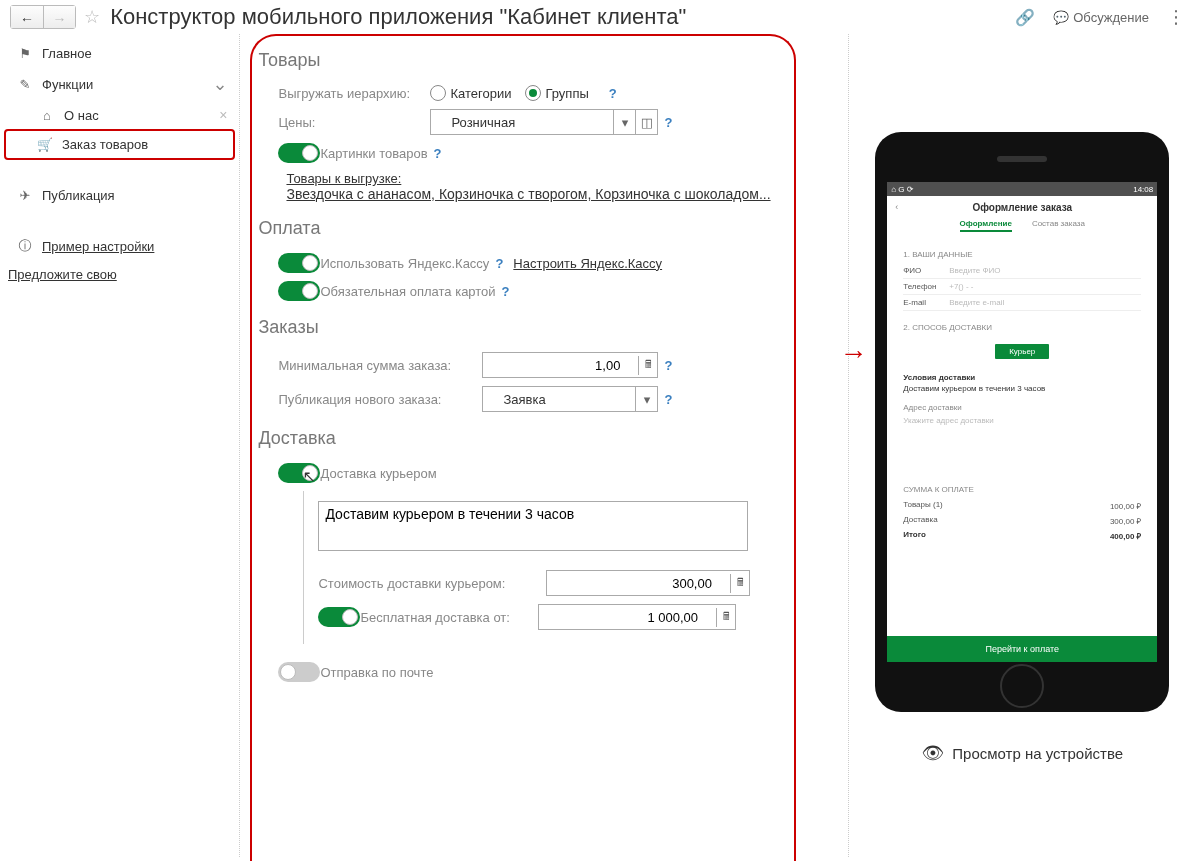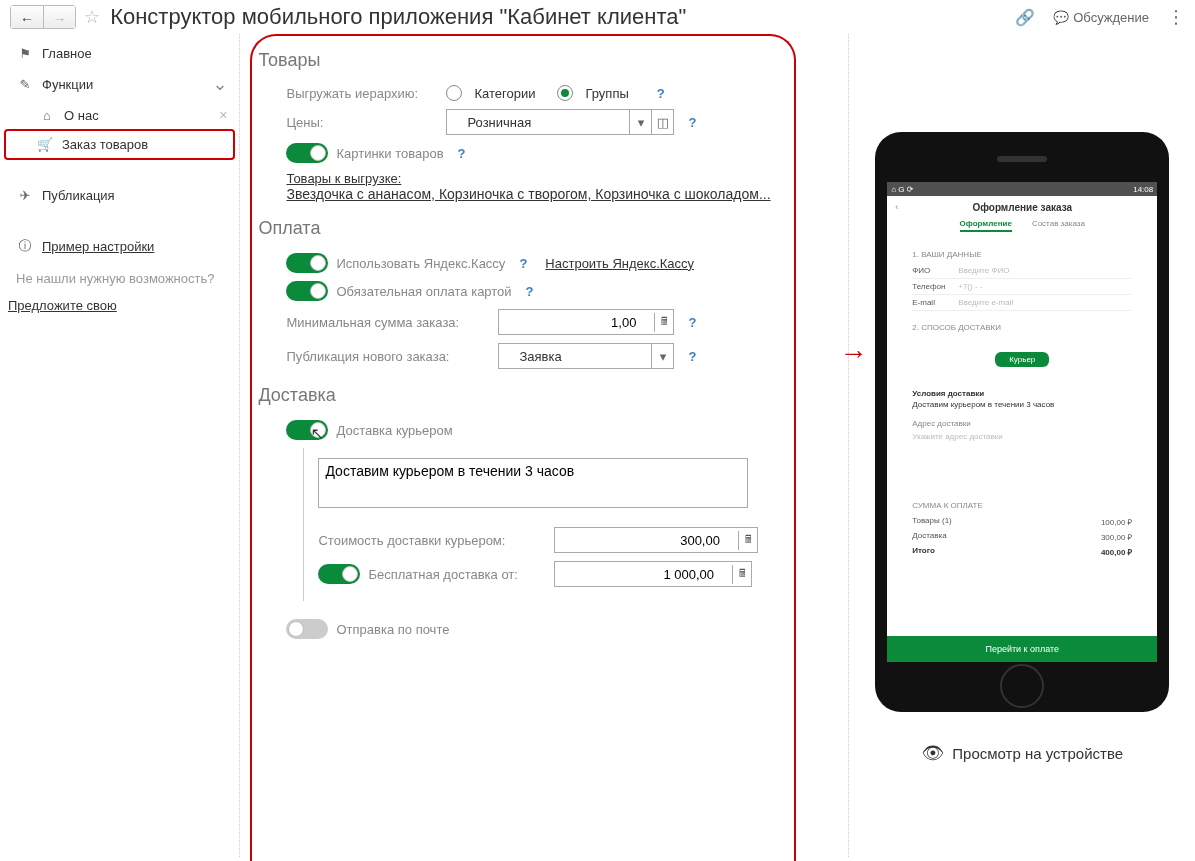--- a/index.html
+++ b/index.html
@@ -22,21 +22,21 @@
   .side-item.close-x::after { content:"×"; margin-left:auto; color:#bbb; font-size:14px;}
   .side-item.selected { border:2px solid #c00; border-radius:4px; background:#fff; }
   .side-ico { width:18px; display:inline-flex; justify-content:center; color:#666; }
   .side-link { text-decoration: underline; }
   .side-note { color:#999; padding: 10px 8px 4px; line-height:1.3; }
   .center { flex:1; position:relative; padding: 6px 0; border-right:1px dotted #ccc; }
   .scroll-area { width: 590px; margin-left: 18px; }
   .highlight-box { position:absolute; left:10px; top:0px; width:546px; height:842px; border:2px solid #c00; border-radius:26px 26px 0 0; pointer-events:none; border-bottom:none;}
   .section-title { font-size: 18px; color:#777; margin: 16px 0 14px; }
   .section-title:first-child{margin-top:10px;}
-  .field-row { display:flex; align-items:center; margin: 8px 0 8px 28px; gap:8px; }
+  .field-row { display:flex; align-items:center; margin: 8px 0 8px 20px; }
   .field-label { color:#888; }
   .radio { width:16px; height:16px; border:1px solid #888; border-radius:50%; display:inline-flex; align-items:center; justify-content:center; margin-right:4px; background:#fff; }
   .radio.on::after { content:""; width:8px; height:8px; background:#0a8a3a; border-radius:50%; }
   .radio-lbl { margin-right:14px; color:#333; }
   .help { color:#3a7fbf; cursor:pointer; font-weight:bold; margin-left:6px; }
   .select-box { display:flex; align-items:center; border:1px solid #aaa; height:26px; background:#fff; }
   .select-box .val { padding: 0 20px; flex:1; }
   .select-box .btn { width:22px; height:24px; border-left:1px solid #aaa; display:flex; align-items:center; justify-content:center; color:#666; cursor:pointer; }
   .toggle { width:42px; height:20px; border-radius:10px; position:relative; cursor:pointer; }
   .toggle.on { background:#0a8a3a; }
@@ -59,26 +59,26 @@
   .phone::after{content:""; position:absolute; width:40px; height:40px; border:2px solid #333; border-radius:50%; bottom:4px; left:50%; transform:translateX(-50%);}
   .screen { background:#f3f3f3; width:100%; height:100%; display:flex; flex-direction:column; font-size:9px; }
   .statusbar { background:#505050; color:#fff; height:14px; display:flex; justify-content:space-between; padding:0 4px; align-items:center; font-size:8px;}
   .screen-head { background:#fff; text-align:center; padding:6px 0 0; position:relative; }
   .screen-head .back{position:absolute; left:8px; top:6px; color:#888;}
   .screen-title { font-size:10px; font-weight:bold; color:#333;}
   .tabs { display:flex; justify-content:center; gap:20px; padding:6px 0 4px; font-size:8px;}
   .tab { color:#0a8a3a; }
   .tab.active { border-bottom:2px solid #0a8a3a; padding-bottom:2px; font-weight:bold;}
   .tab.inactive { color:#888;}
-  .screen-body { padding:8px 25px; flex:1; background:#fff; }
+  .screen-body { padding:8px 16px; flex:1; background:#fff; }
   .sect-lbl { color:#888; font-size:8px; margin:6px 0 4px; }
   .form-line { display:flex; align-items:center; border-bottom:1px solid #eee; padding:3px 0; gap:6px;}
   .form-line .k { color:#555; font-size:8px; width:40px;}
   .form-line .ph { color:#bbb; font-size:8px;}
-  .green-btn { background:#0a8a3a; color:#fff; padding:3px 14px; border-radius:6px; display:inline-block; font-size:8px; margin:16px auto;}
+  .green-btn { background:#0a8a3a; color:#fff; padding:3px 14px; border-radius:1px; display:inline-block; font-size:8px; margin:8px auto;}
   .summary-line { display:flex; justify-content:space-between; font-size:8px; padding:2px 0; color:#555;}
   .pay-btn { background:#0a8a3a; color:#fff; text-align:center; padding:8px; font-size:9px;}
   .preview-link { margin-top:30px; display:flex; align-items:center; gap:8px; font-size:15px; color:#333;}
   .eye-ico { font-size:18px;}
 </style>
 </head>
 <body>
 
 <div class="header">
   <div class="nav-btns">
@@ -118,21 +118,20 @@
       <span>Заказ товаров</span>
     </div>
     <div class="side-item" style="margin-top:22px;">
       <span class="side-ico">✈</span>
       <span>Публикация</span>
     </div>
     <div class="side-item" style="margin-top:22px;">
       <span class="side-ico">ⓘ</span>
       <span class="side-link">Пример настройки</span>
     </div>
-    <div class="side-note">Не нашли нужную возможность?</div>
     <div class="side-item" style="padding-left:0;">
       <span class="side-link">Предложите свою</span>
     </div>
   </div>
 
   <div class="center">
     <div class="highlight-box"></div>
     <div class="scroll-area">
 
       <div class="section-title">Товары</div>
@@ -175,20 +174,21 @@
         <span class="link-text" style="margin-left:10px;">Настроить Яндекс.Кассу</span>
       </div>
       <div class="field-row">
         <span class="toggle on">
             <span class="knob"></span>
           </span>
         <span class="field-label">Обязательная оплата картой</span>
         <span class="help">?</span>
       </div>
 
+      <div class="section-title">Заказы</div>
       <div class="field-row">
         <span class="field-label" style="width:204px;">Минимальная сумма заказа:</span>
         <div class="input-box" style="width:176px;">
           <input value="1,00" style="">
           <span class="calc">🖩</span>
         </div>
         <span class="help">?</span>
       </div>
       <div class="field-row">
         <span class="field-label" style="width:204px;">Публикация нового заказа:</span>

